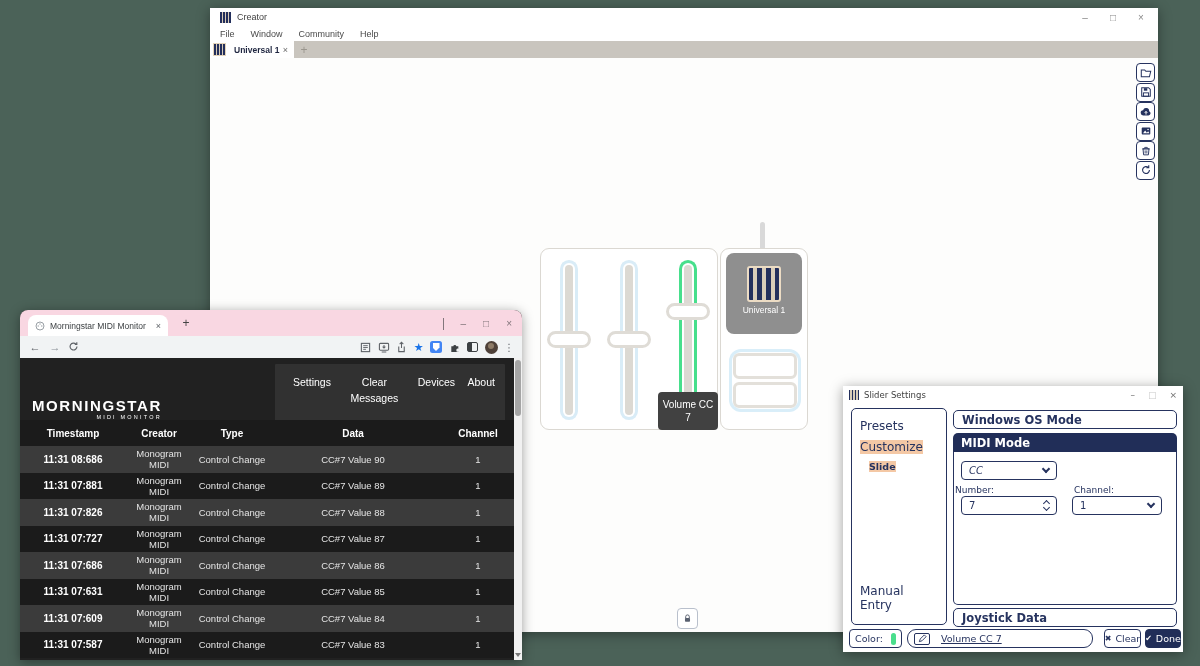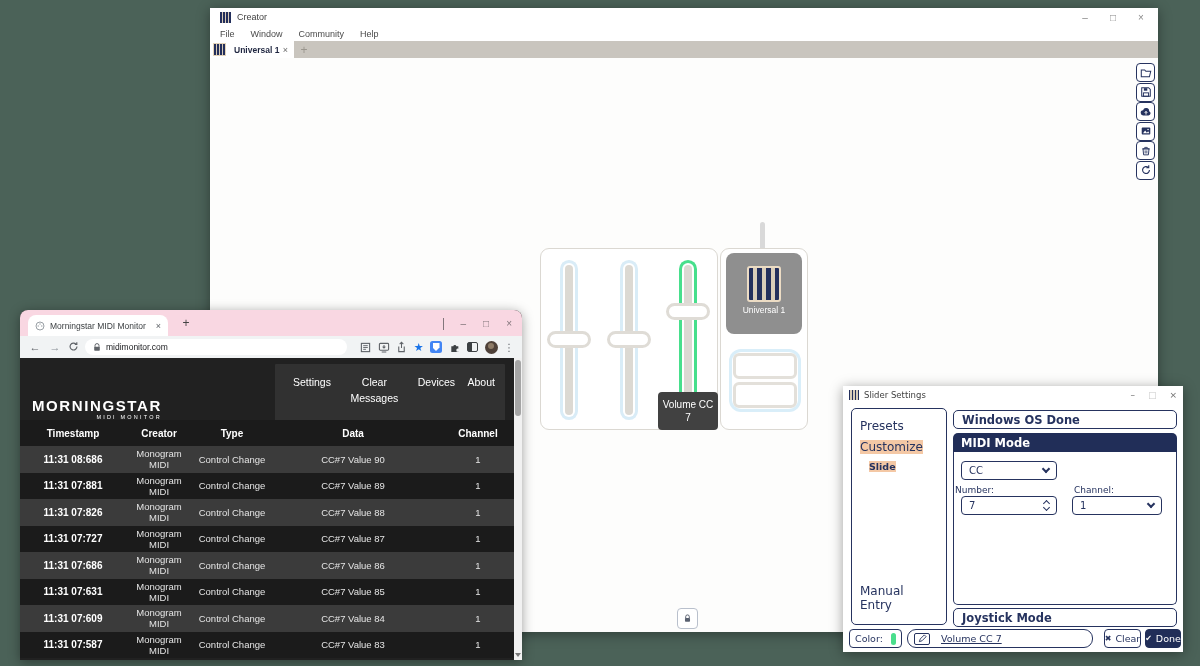--- a/index.html
+++ b/index.html
@@ -266,27 +266,20 @@
         <span>×</span>
       </div>
     </div>
 
     <div class="b-toolbar">
       <span class="nav-arrow">←</span>
       <span class="nav-arrow fwd">→</span>
       <span><svg width="11" height="11" viewBox="0 0 16 16">
             <path d="M13 8a5 5 0 1 1-1.4-3.4M12.8 1.8v3h-3" fill="none" stroke="#5f6368" stroke-width="1.7"></path>
           </svg></span>
-      <div class="addr">
-        <svg width="8" height="9" viewBox="0 0 8 9">
-            <path d="M2 3.8V2.6a2 2 0 0 1 4 0v1.2" fill="none" stroke="#5f6368" stroke-width="1"></path>
-            <rect x="1.2" y="3.8" width="5.6" height="4" rx="0.8" fill="#5f6368"></rect>
-          </svg>
-        <span class="addr-url">midimonitor.com</span>
-      </div>
       <div class="b-icons">
         <span>
             <svg width="11" height="11" viewBox="0 0 12 12">
               <rect x="1.5" y="1.5" width="9" height="9" fill="none" stroke="#5f6368" stroke-width="1.2"></rect>
               <path d="M3.5 4h5M3.5 6h5M3.5 8h3" stroke="#5f6368" stroke-width="1"></path>
             </svg>
           </span>
         <span>
             <svg width="12" height="11" viewBox="0 0 13 12">
               <rect x="1.5" y="1.5" width="10" height="7.5" rx="1" fill="none" stroke="#5f6368" stroke-width="1.2"></rect>
@@ -436,44 +429,44 @@
       </div>
     </div>
 
     <div class="side-panel">
       <span class="sp-item">Presets</span>
       <span class="sp-item hl">Customize</span>
       <span class="sp-item sp-sub hl">Slide</span>
       <span class="sp-bottom">Manual Entry</span>
     </div>
 
-    <div class="mode-bar" id="winos">Windows OS Done</div>
+    <div class="mode-bar" id="winos">Windows OS Mode</div>
 
     <div class="midi-head">MIDI Mode</div>
     <div class="midi-body"></div>
 
-    <div class="fld" style="left:118px; top:75px; width:96px;">
+    <div class="fld" style="left:118px; top:75px; width:96px;font-style:italic;">
       <span>CC</span>
       <i class="chev"></i>
     </div>
     <span class="fld-label" style="left:112px; top:99px;">Number:</span>
     <div class="fld" style="left:118px; top:110px; width:96px;">
       <span>7</span>
       <span class="spin">
           <i class="up"></i>
           <i class="dn"></i>
         </span>
     </div>
     <span class="fld-label" style="left:231px; top:99px;">Channel:</span>
     <div class="fld" style="left:229px; top:110px; width:90px;">
       <span>1</span>
       <i class="chev"></i>
     </div>
 
-    <div class="mode-bar" id="joy">Joystick Mode</div>
+    <div class="mode-bar" id="joy">Joystick Data</div>
 
     <div class="dlg-bottom">
       <div class="btn" id="color-btn">
         <span>Color:</span>
         <span class="swatch" style="background: rgb(74, 222, 140);"></span>
       </div>
       <div class="btn" id="name-field">
         <span class="pencil-box">
           <svg width="9" height="9" viewBox="0 0 10 10">
               <path d="M1.5 8.5l1-3 4.5-4.5 2 2L4.5 7.5z" fill="none" stroke="#26335f" stroke-width="1"></path>

